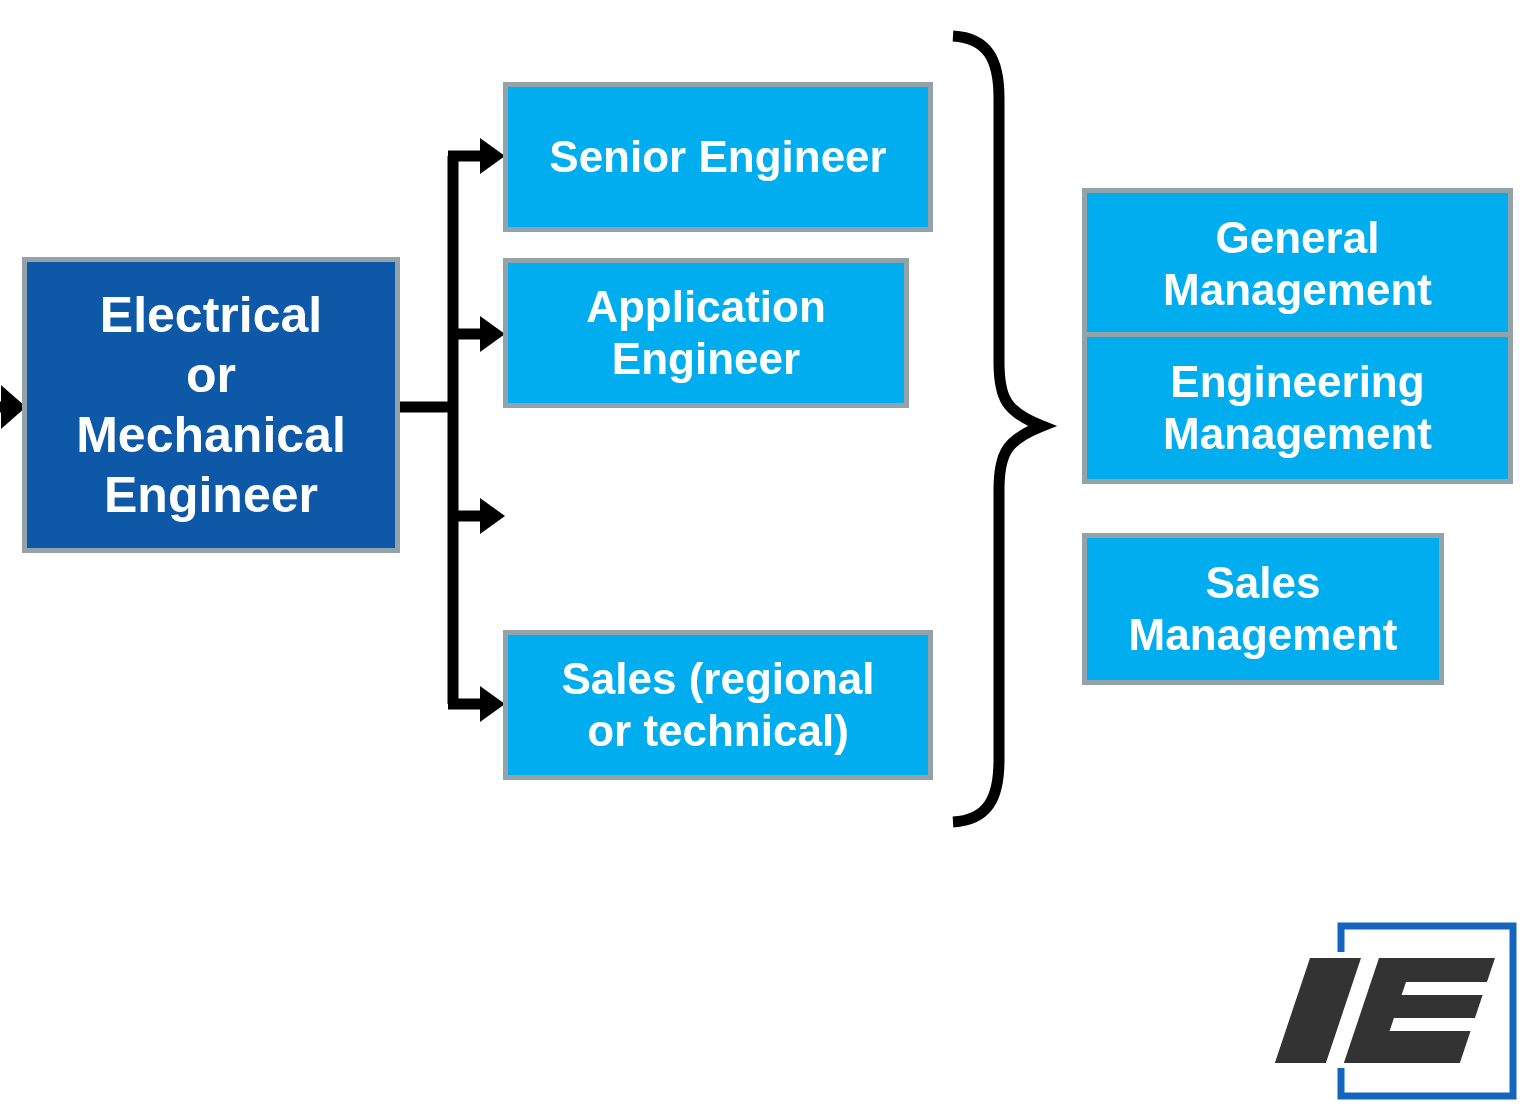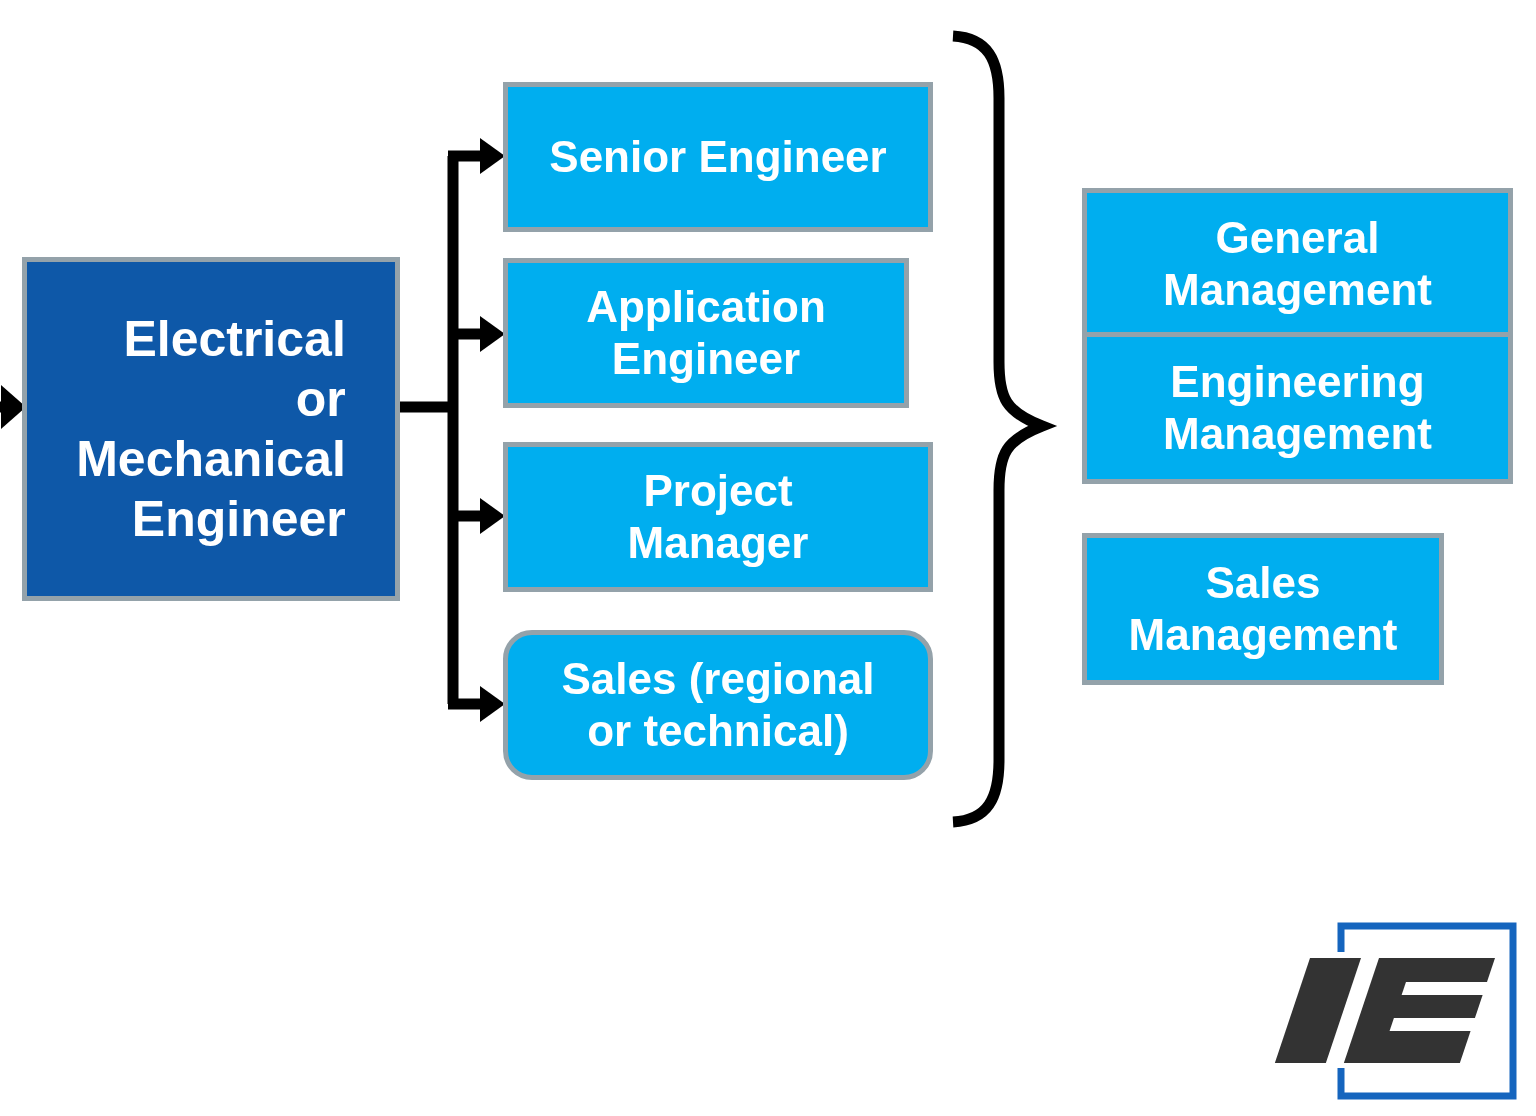--- a/index.html
+++ b/index.html
@@ -32,25 +32,25 @@
     background: var(--source-fill, #0E58A8);
     font-size: 50px;
     line-height: 1.2;
   }
   .path-box {
     background: var(--path-fill, #00AEEF);
     font-size: 44px;
     line-height: 1.18;
   }
   
-  .src { left: 22px;  top: 257px; width: 378px; height: 344px; text-align: right; }
+  .src { left: 22px;  top: 257px; width: 378px; height: 296px; }
   .c1  { left: 503px; top: 82px;  width: 430px; height: 150px; }
   .c2  { left: 503px; top: 258px; width: 406px; height: 150px; }
   .c3  { left: 503px; top: 442px; width: 430px; height: 150px; }
-  .c4  { left: 503px; top: 630px; width: 430px; height: 150px; border-radius: 29px; }
+  .c4  { left: 503px; top: 630px; width: 430px; height: 150px; }
   .m1  { left: 1082px; top: 188px; width: 431px; height: 151px; }
   .m2  { left: 1082px; top: 332px; width: 431px; height: 152px; }
   .m3  { left: 1082px; top: 533px; width: 362px; height: 152px; }
   
   .connector-stroke { stroke: var(--connector, #000000); stroke-width: 11; fill: none; }
   .connector-fill   { fill: var(--connector, #000000); stroke: none; }
   .brace-path       { stroke: var(--connector, #000000); stroke-width: 11; fill: none;
                       stroke-linejoin: miter; stroke-miterlimit: 12; }
   .logo-frame-path  { stroke: var(--logo-frame, #1565BE); stroke-width: 7; fill: none; }
   .logo-letter      { fill: var(--logo-letters, #333333); }
@@ -105,24 +105,20 @@
 Engineer</span>
   </div>
 
   <div class="box path-box c1">
     <span>Senior Engineer</span>
   </div>
   <div class="box path-box c2">
     <span>Application
 Engineer</span>
   </div>
-  <div class="box path-box c3">
-    <span>Project
-Manager</span>
-  </div>
   <div class="box path-box c4">
     <span>Sales (regional
 or technical)</span>
   </div>
 
   <div class="box path-box m1">
     <span>General
 Management</span>
   </div>
   <div class="box path-box m2">

